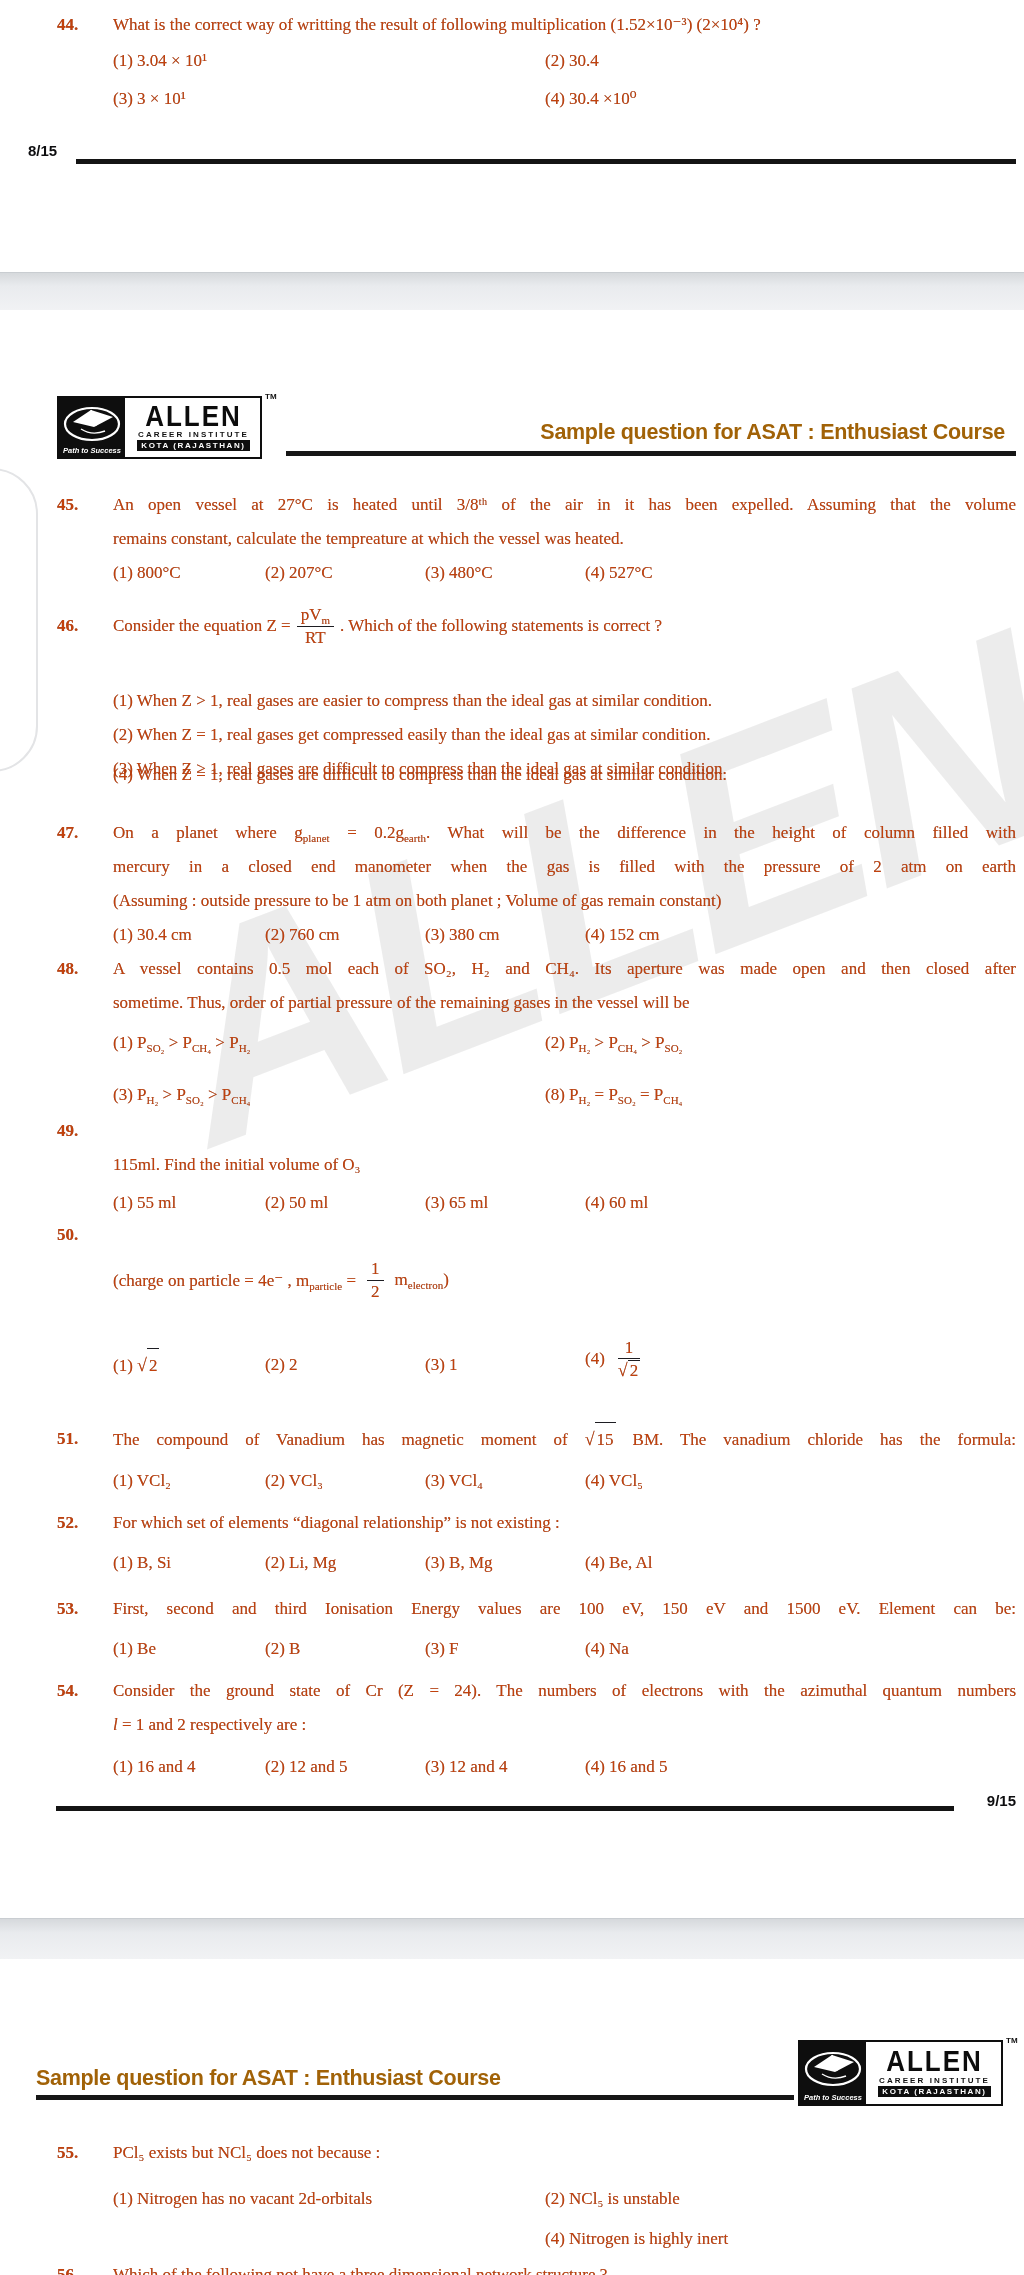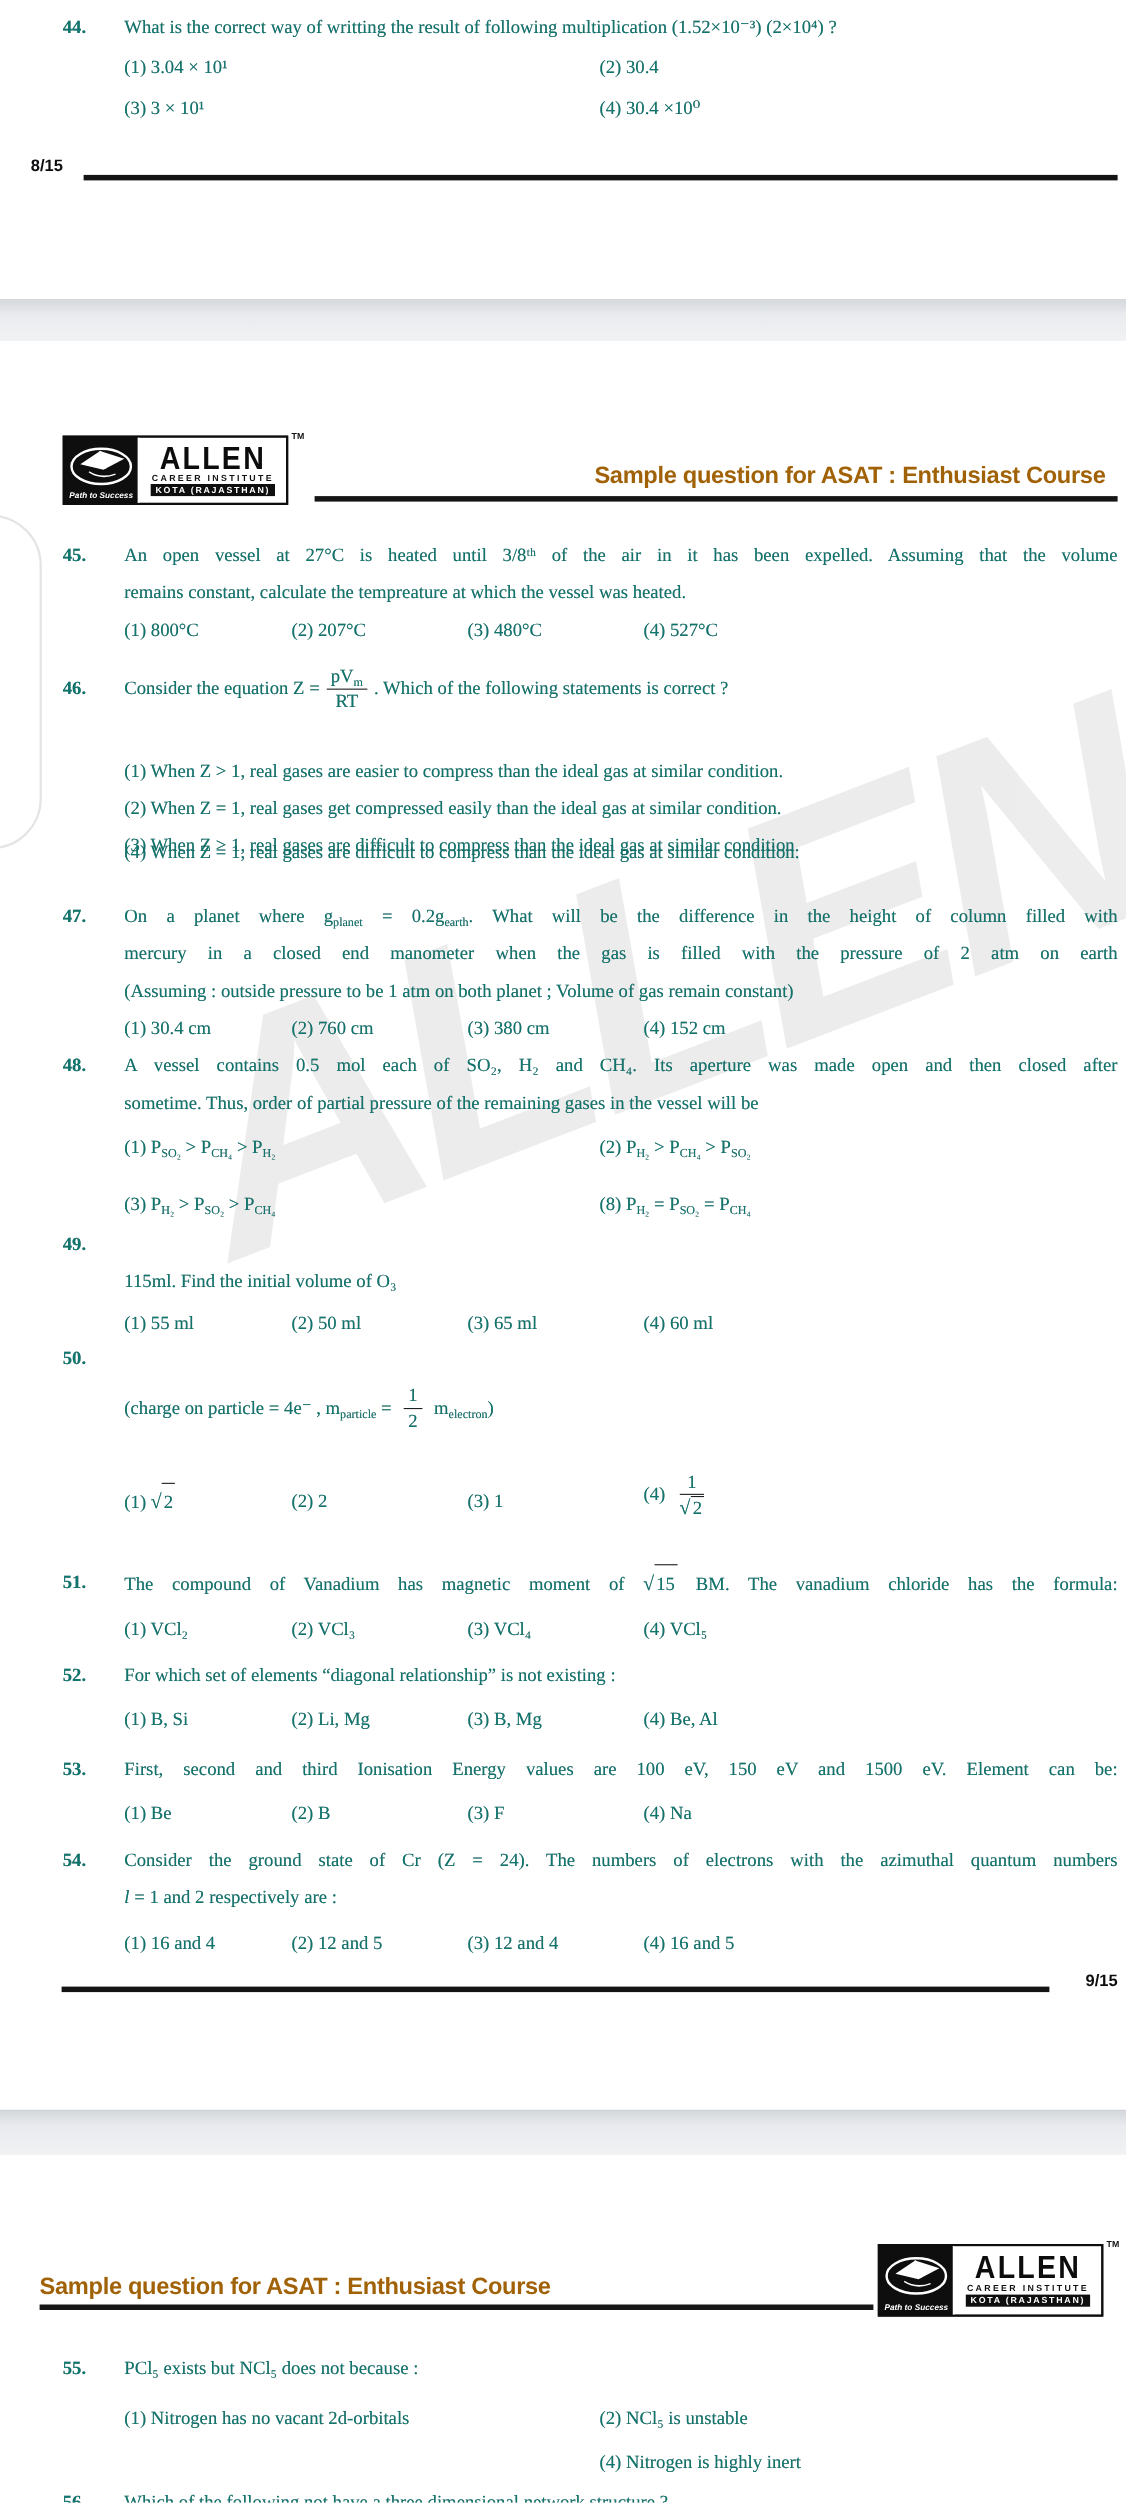--- a/index.html
+++ b/index.html
@@ -1,21 +1,21 @@
 <!DOCTYPE html>
 <html><head>
 <meta charset="utf-8">
 <style>
   html,body{margin:0;padding:0;}
   body{position:relative;width:1024px;height:2275px;background:#ffffff;overflow:hidden;
        font-family:"Liberation Serif","DejaVu Serif",serif;}
 
   
   .row{position:absolute;left:0;width:1024px;height:34px;line-height:34px;
-       font-size:17px;color:#0f766e;z-index:2;text-shadow:0 0 .6px rgba(25,25,35,.45);}
+       font-size:17px;color:#c2410c;z-index:2;text-shadow:0 0 .6px rgba(25,25,35,.45);}
   .num{position:absolute;left:57px;font-weight:700;}
   .stem{position:absolute;left:113px;width:903px;white-space:nowrap;}
   .just{white-space:normal;text-align:justify;text-align-last:justify;}
   .opt{position:absolute;white-space:nowrap;}
   .o1{left:113px}.o2{left:265px}.o3{left:425px}.o4{left:585px}.c2{left:545px}
   .lopt{position:absolute;left:113px;white-space:nowrap;}
   sub{font-size:11px;vertical-align:-4px;line-height:0;}
   .ital{font-style:italic;}
 
   

